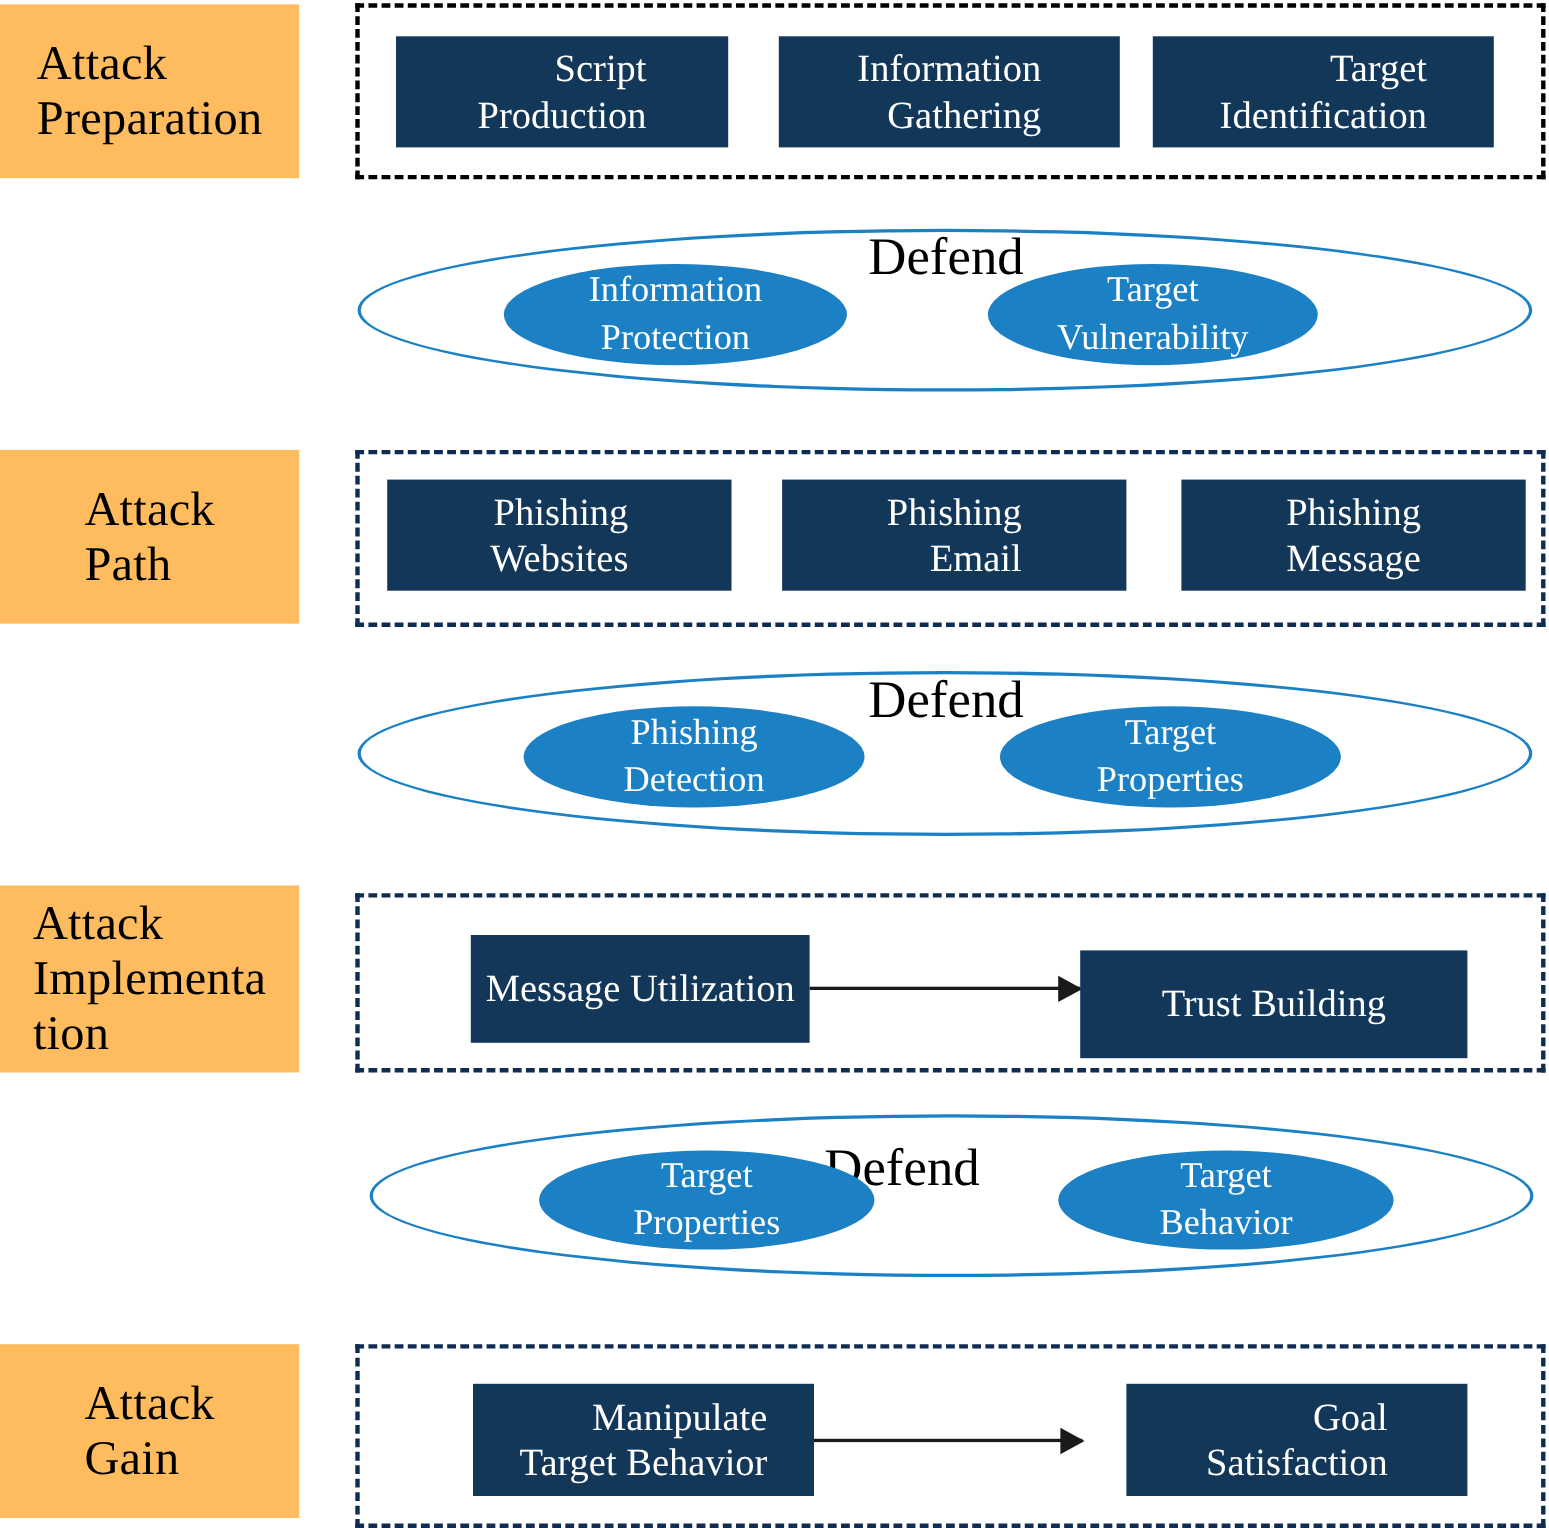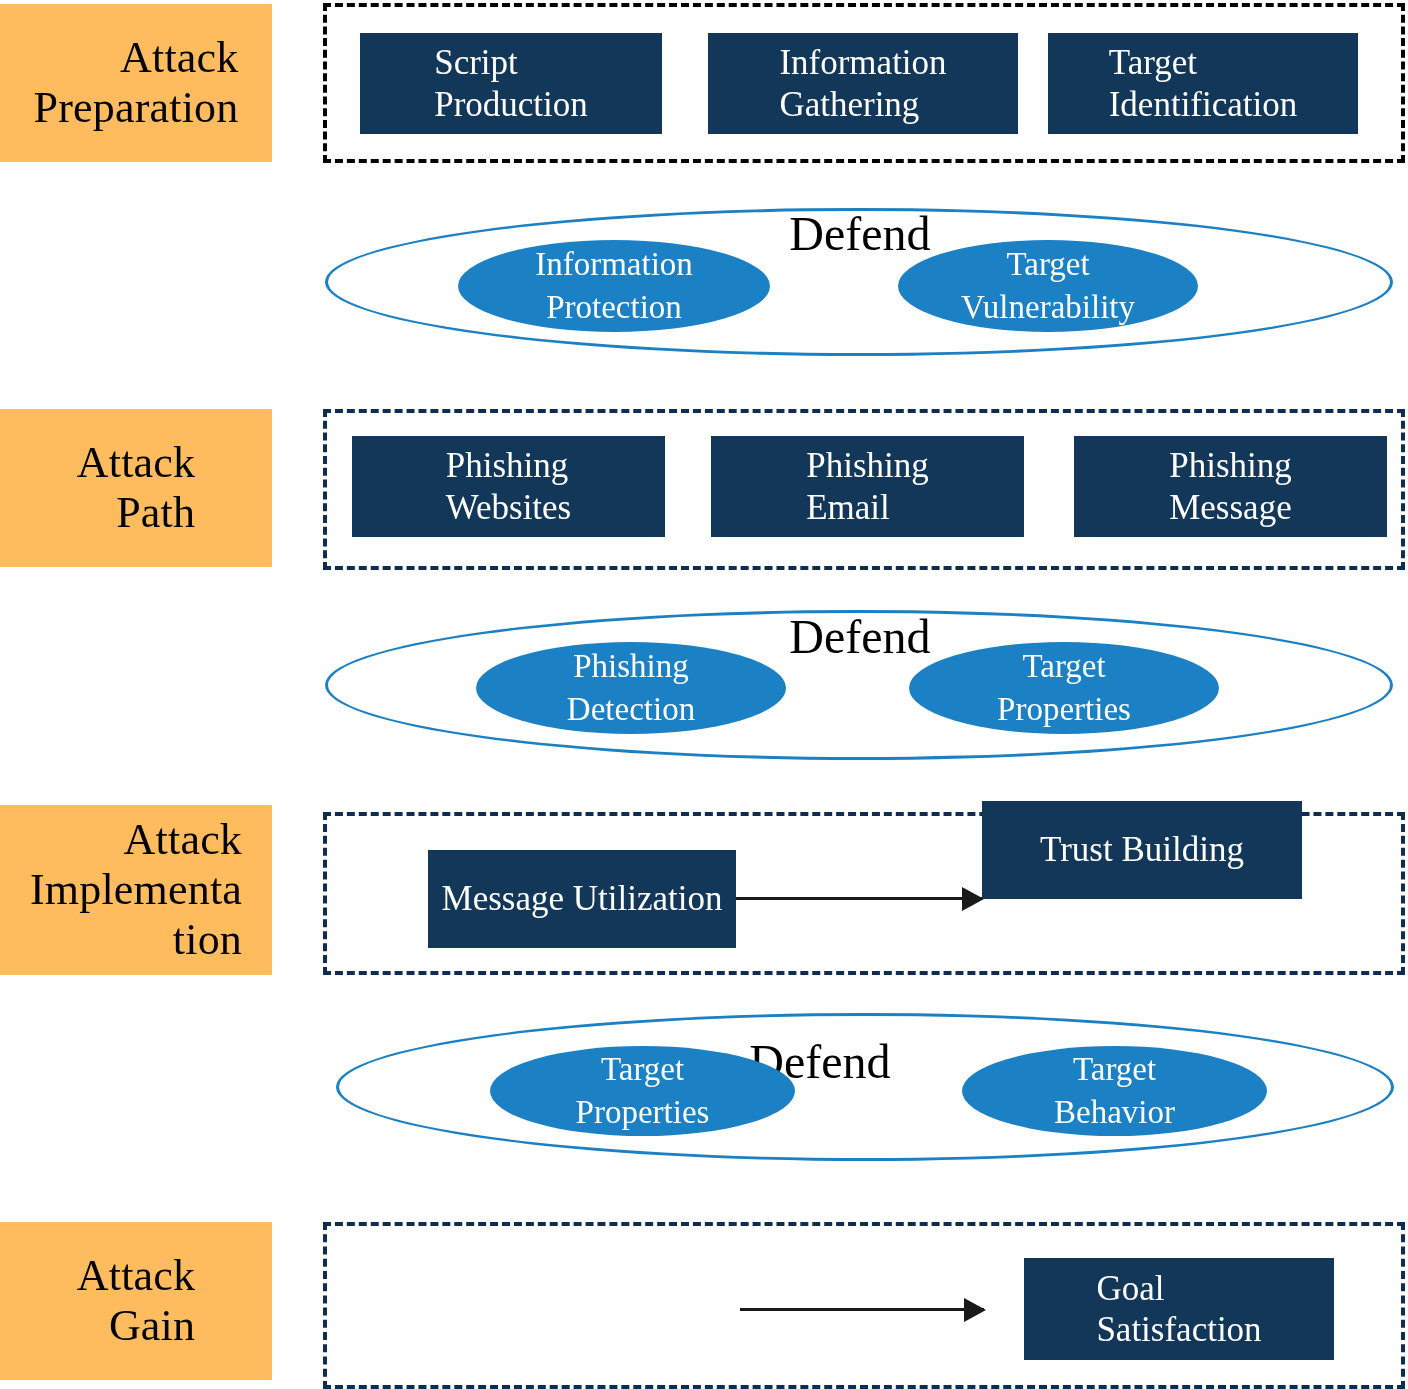--- a/index.html
+++ b/index.html
@@ -19,21 +19,21 @@
   }
 
   
   .stage-label {
     position: absolute;
     background: #FFBC5F;
     color: #000000;
     display: flex;
     align-items: center;
     justify-content: center;
-    text-align: right;
+    text-align: left;
     line-height: 1.14;
     font-size: 44px;
     letter-spacing: 0.2px;
     white-space: pre-line;
   }
 
   
   .phase-box {
     position: absolute;
     border: 4px dashed #0F2D52;
@@ -43,21 +43,21 @@
   .phase-box.black-dash { border-color: #000000; }
 
   
   .action-box {
     position: absolute;
     background: #123759;
     color: #ffffff;
     display: flex;
     align-items: center;
     justify-content: center;
-    text-align: left;
+    text-align: right;
     line-height: 1.18;
     font-size: 35px;
     white-space: pre-line;
     box-sizing: border-box;
   }
 
   
   .defend-band {
     position: absolute;
     border: 3px solid #1B81C4;
@@ -162,36 +162,38 @@
   <div class="stage-label" style="left:0px; top:805px; width:272px; height:170px;">Attack
 Implementa
 tion</div>
 
   <div class="phase-box" style="left:323px; top:812px; width:1082px; height:163px;"></div>
 
   <div class="action-box" style="left:428px; top:850px; width:308px; height:98px;">Message Utilization</div>
 
   <div class="arrow" style="left:736px; top:897px; width:246px;"></div>
 
-  <div class="action-box" style="left:982px; top:801px; width:320px; height:98px;">Trust Building</div>
+  <div class="action-box" style="left:982px; top:864px; width:352px; height:98px;">Trust Building</div>
 
   <div class="defend-band" style="left:336px; top:1013px; width:1058px; height:148px;"></div>
 
   <div class="defend-title" style="left:660px; top:1038px; width:320px;">Defend</div>
 
   <div class="defend-node" style="left:490px; top:1046px; width:305px; height:90px;">Target
 Properties</div>
 
   <div class="defend-node" style="left:962px; top:1046px; width:305px; height:90px;">Target
 Behavior</div>
 
   <div class="stage-label" style="left:0px; top:1222px; width:272px; height:158px;">Attack
 Gain</div>
 
   <div class="phase-box" style="left:323px; top:1222px; width:1082px; height:167px;"></div>
 
+  <div class="action-box" style="left:430px; top:1258px; width:310px; height:102px;">Manipulate
+Target Behavior</div>
 
   <div class="arrow" style="left:740px; top:1308px; width:244px;"></div>
 
   <div class="action-box" style="left:1024px; top:1258px; width:310px; height:102px;">Goal
 Satisfaction</div>
 
 </div>
 
 </body></html>

